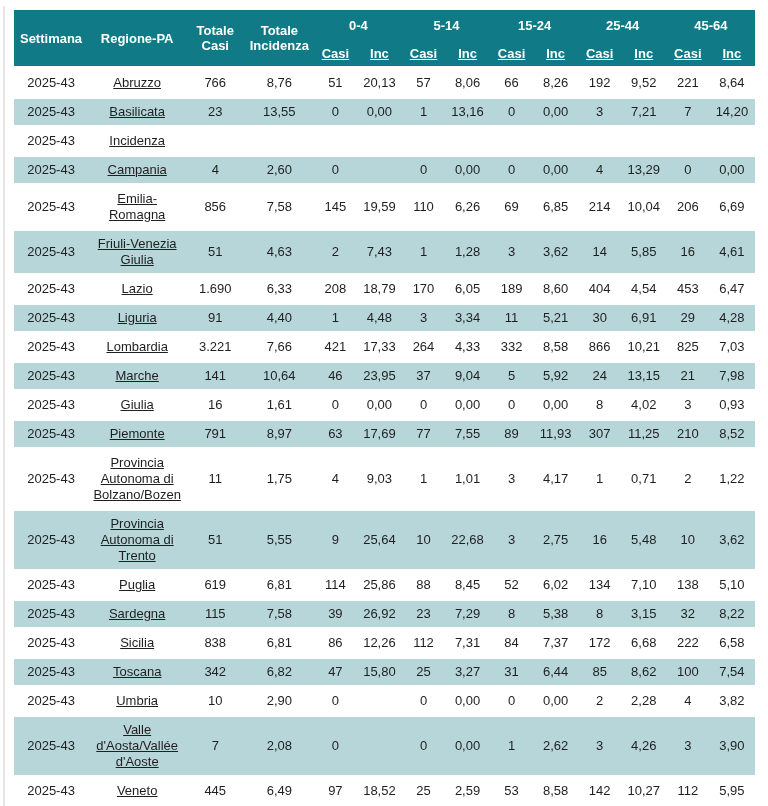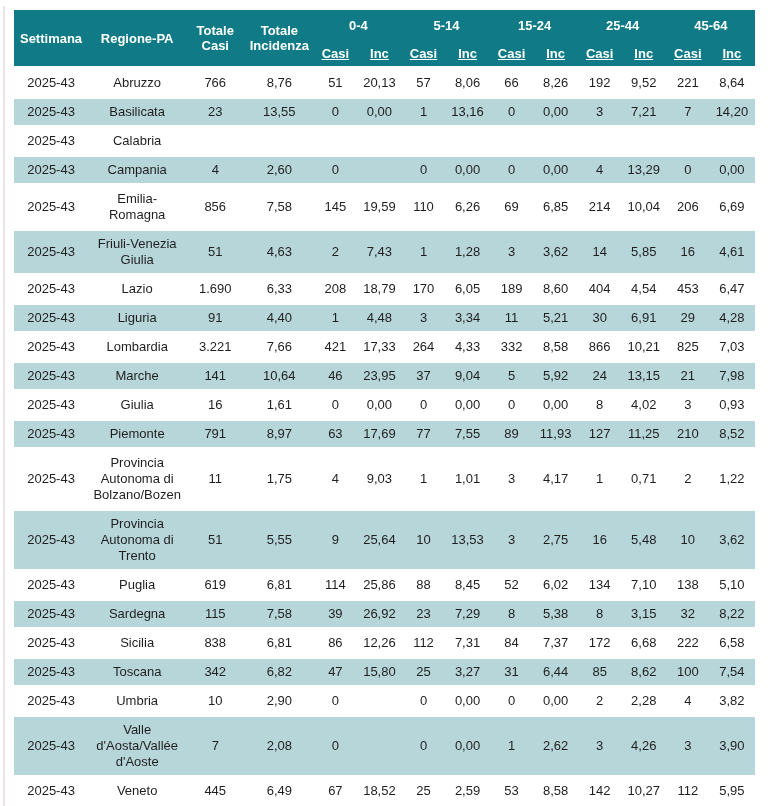--- a/index.html
+++ b/index.html
@@ -47,21 +47,21 @@
     text-align: center;
     vertical-align: middle;
     padding: 5px 2px;
     line-height: 16px;
     color: var(--body-text, #1f1f1f);
     background: var(--row-bg, #ffffff);
     border-bottom: 3px solid #ffffff;
   }
   tbody tr:first-child td { border-top: 4px solid #ffffff; }
   tbody tr.striped td { background: var(--stripe-bg, #b7d6da); }
-  tbody td.region { padding-left: 3px; padding-right: 3px; }
+  tbody td.region { padding-left: 3px; padding-right: 3px; text-decoration: underline; }
 </style>
 </head>
 <body>
 
 <div class="page">
   <div class="edge-line"></div>
 
   <table class="incidence">
     <colgroup>
       <col style="width:74px">
@@ -132,21 +132,21 @@
           <td>13,16</td>
           <td>0</td>
           <td>0,00</td>
           <td>3</td>
           <td>7,21</td>
           <td>7</td>
           <td>14,20</td>
         </tr>
         <tr>
           <td>2025-43</td>
-          <td class="region">Calabria</td>
+          <td class="region">Incidenza</td>
           <td></td>
           <td></td>
           <td></td>
           <td></td>
           <td></td>
           <td></td>
           <td></td>
           <td></td>
           <td></td>
           <td></td>
@@ -285,21 +285,21 @@
           <td>2025-43</td>
           <td class="region">Piemonte</td>
           <td>791</td>
           <td>8,97</td>
           <td>63</td>
           <td>17,69</td>
           <td>77</td>
           <td>7,55</td>
           <td>89</td>
           <td>11,93</td>
-          <td>127</td>
+          <td>307</td>
           <td>11,25</td>
           <td>210</td>
           <td>8,52</td>
         </tr>
         <tr>
           <td>2025-43</td>
           <td class="region">Provincia Autonoma di Bolzano/Bozen</td>
           <td>11</td>
           <td>1,75</td>
           <td>4</td>
@@ -314,21 +314,21 @@
           <td>1,22</td>
         </tr>
         <tr class="striped">
           <td>2025-43</td>
           <td class="region">Provincia Autonoma di Trento</td>
           <td>51</td>
           <td>5,55</td>
           <td>9</td>
           <td>25,64</td>
           <td>10</td>
-          <td>13,53</td>
+          <td>22,68</td>
           <td>3</td>
           <td>2,75</td>
           <td>16</td>
           <td>5,48</td>
           <td>10</td>
           <td>3,62</td>
         </tr>
         <tr>
           <td>2025-43</td>
           <td class="region">Puglia</td>
@@ -423,21 +423,21 @@
           <td>3</td>
           <td>4,26</td>
           <td>3</td>
           <td>3,90</td>
         </tr>
         <tr>
           <td>2025-43</td>
           <td class="region">Veneto</td>
           <td>445</td>
           <td>6,49</td>
-          <td>67</td>
+          <td>97</td>
           <td>18,52</td>
           <td>25</td>
           <td>2,59</td>
           <td>53</td>
           <td>8,58</td>
           <td>142</td>
           <td>10,27</td>
           <td>112</td>
           <td>5,95</td>
         </tr>

